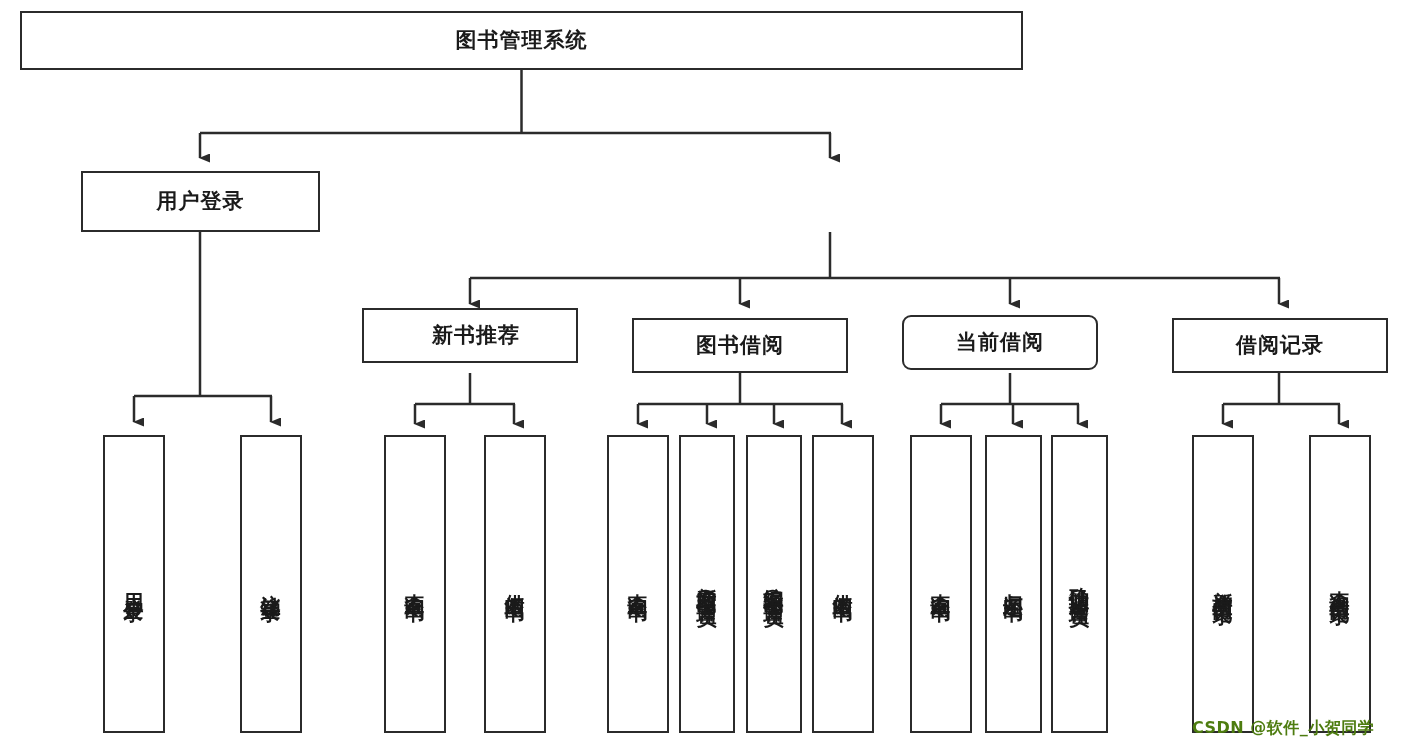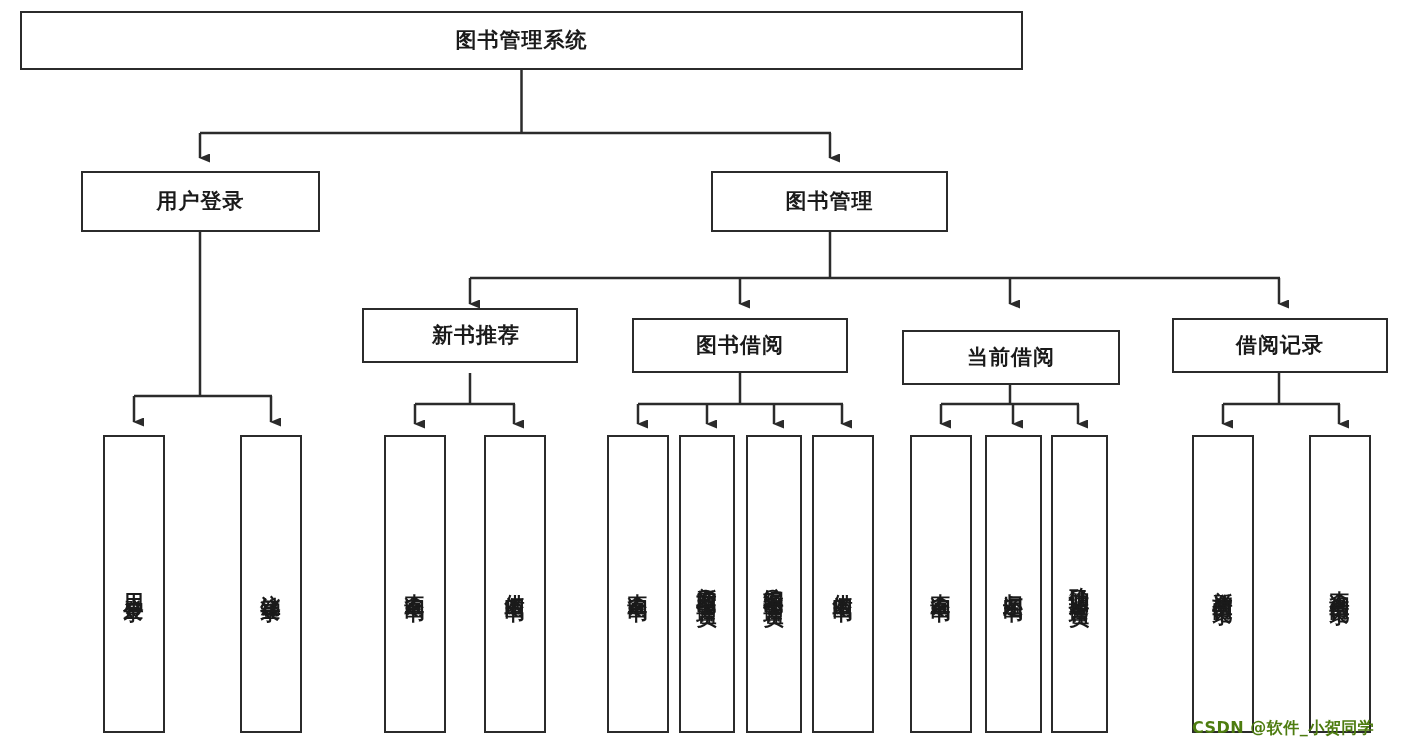--- a/index.html
+++ b/index.html
@@ -135,31 +135,28 @@
     </g>
   </svg>
 
   <div class="node node-h" id="node-root" style="left: 20px; top: 11px; width: 1003px; height: 59px; border-color: rgb(43, 43, 43); background: rgb(255, 255, 255); color: rgb(26, 26, 26);">
     <span>图书管理系统</span>
   </div>
 
   <div class="node node-h" id="node-l2-0" style="left: 81px; top: 171px; width: 239px; height: 61px; border-color: rgb(43, 43, 43); background: rgb(255, 255, 255); color: rgb(26, 26, 26);">
     <span>用户登录</span>
   </div>
-  <div class="node node-h" id="node-l2-1" style="left: 711px; top: 171px; width: 237px; height: 61px; border-color: rgb(43, 43, 43); background: rgb(255, 255, 255); color: rgb(26, 26, 26);">
-    <span>图书管理</span>
-  </div>
 
   <div class="node node-h" id="node-l3-0" style="left: 362px; top: 308px; width: 216px; height: 55px; border-color: rgb(43, 43, 43); background: rgb(255, 255, 255); color: rgb(26, 26, 26); padding-left: 12px;">
     <span>新书推荐</span>
   </div>
   <div class="node node-h" id="node-l3-1" style="left: 632px; top: 318px; width: 216px; height: 55px; border-color: rgb(43, 43, 43); background: rgb(255, 255, 255); color: rgb(26, 26, 26);">
     <span>图书借阅</span>
   </div>
-  <div class="node node-h" id="node-l3-2" style="left: 902px; top: 330px; width: 218px; height: 55px; border-color: rgb(43, 43, 43); background: rgb(255, 255, 255); color: rgb(26, 26, 26);">
+  <div class="node node-h" id="node-l3-2" style="left: 902px; top: 315px; width: 196px; height: 55px; border-color: rgb(43, 43, 43); background: rgb(255, 255, 255); color: rgb(26, 26, 26); border-radius: 9px;">
     <span>当前借阅</span>
   </div>
   <div class="node node-h" id="node-l3-3" style="left: 1172px; top: 318px; width: 216px; height: 55px; border-color: rgb(43, 43, 43); background: rgb(255, 255, 255); color: rgb(26, 26, 26); justify-content: center;">
     <span>借阅记录</span>
   </div>
 
   <div class="node node-v" id="node-leaf-0" style="left: 103px; top: 435px; width: 62px; height: 298px; border-color: rgb(43, 43, 43); background: rgb(255, 255, 255); color: rgb(26, 26, 26);">
     <span class="vtext">用户登录</span>
   </div>
   <div class="node node-v" id="node-leaf-1" style="left: 240px; top: 435px; width: 62px; height: 298px; border-color: rgb(43, 43, 43); background: rgb(255, 255, 255); color: rgb(26, 26, 26);">

